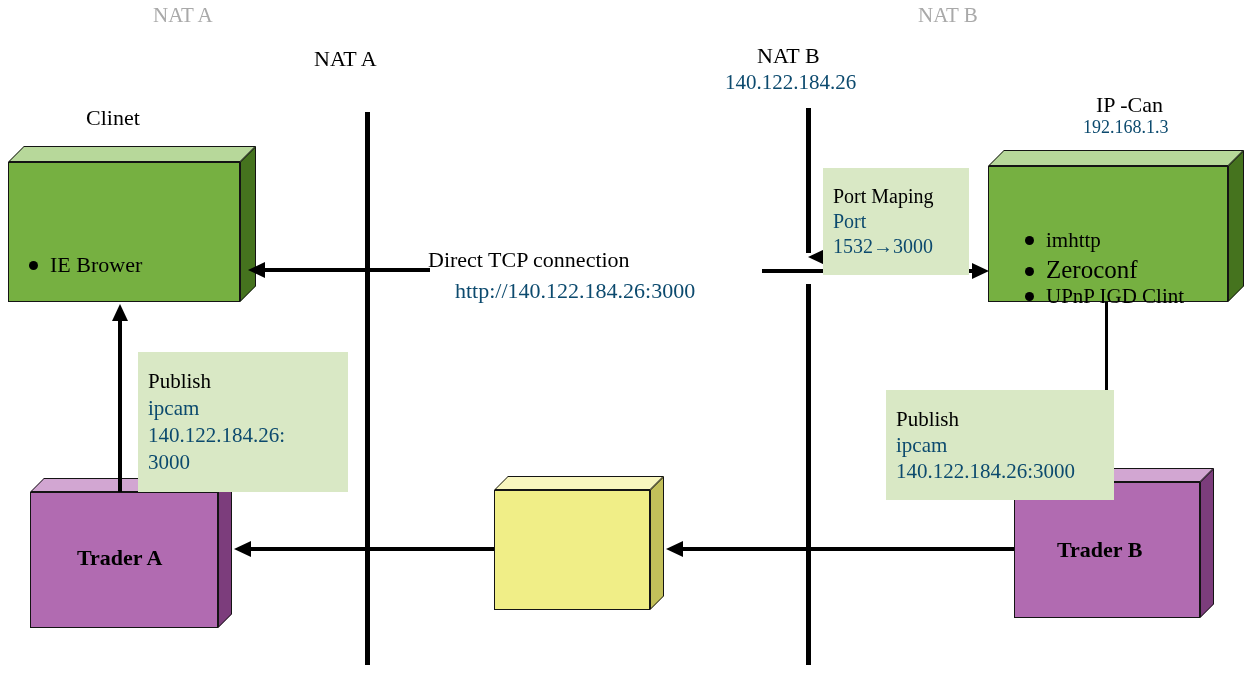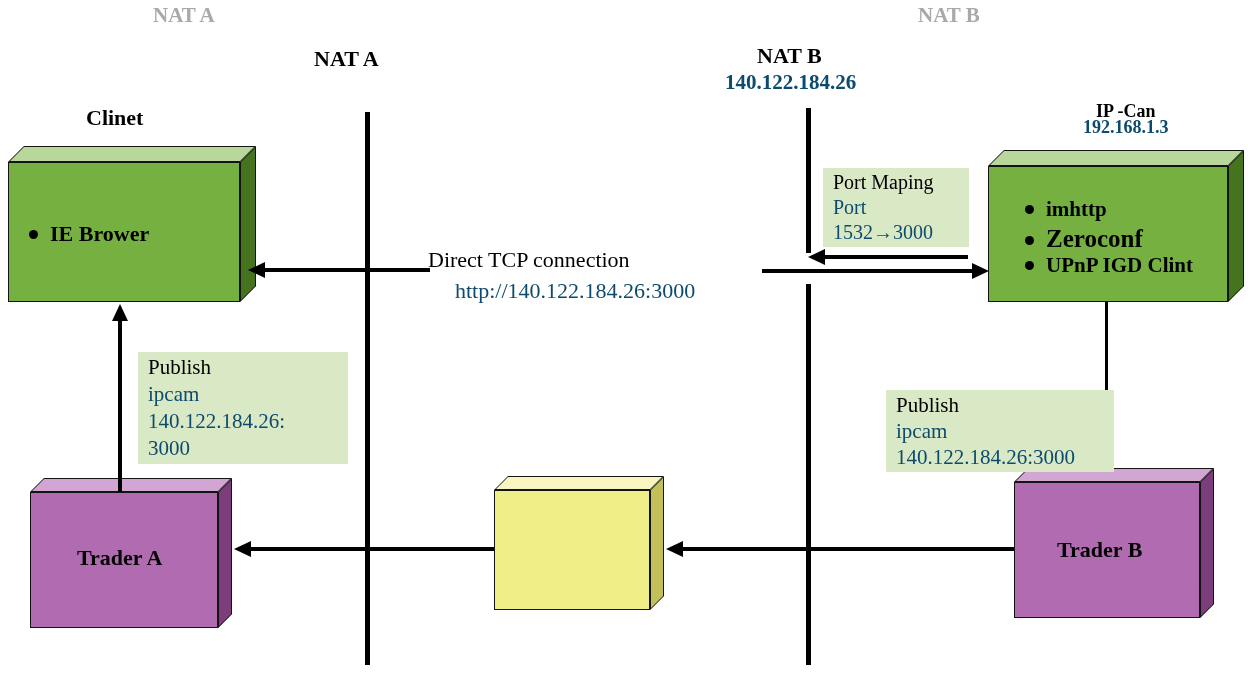--- a/index.html
+++ b/index.html
@@ -2,46 +2,46 @@
 <html><head>
 <meta charset="utf-8">
 <style>
   * { margin:0; padding:0; box-sizing:border-box; }
   html,body { background:#fff; }
   .canvas {
     position:relative; width:1248px; height:674px; background:#ffffff;
     font-family:"Liberation Serif", serif; overflow:hidden; color:#000;
   }
   .t { position:absolute; white-space:nowrap; }
-  .bold { font-weight:bold; }
+  .bold { font-weight:normal; }
   .red { color:#0c4a6e; }
   .gray { color:#a9a9a9; }
 
   .vline, .hline { position:absolute; background:#000; }
 
   .note {
-    position:absolute; background:#d9e8c5; padding:2px 10px;
+    position:absolute; background:#d9e8c5; padding:16px 10px;
     font-size:21px; line-height:26px; white-space:nowrap;
   }
   .note .nline { white-space:nowrap; }
 
   .ah { position:absolute; width:0; height:0; }
   .ah-left  { border-top:8px solid transparent; border-bottom:8px solid transparent; border-right:17px solid #000; }
   .ah-right { border-top:8px solid transparent; border-bottom:8px solid transparent; border-left:17px solid #000; }
   .ah-up    { border-left:8px solid transparent; border-right:8px solid transparent; border-bottom:17px solid #000; }
 
   .box3d { position:absolute; width:calc(var(--w) + var(--d)); height:calc(var(--h) + var(--d)); }
   .face { position:absolute; border:1.5px solid #141414; }
   .f-front { left:0; top:var(--d); width:var(--w); height:var(--h); background:var(--cf); }
   .f-top   { left:0; top:0; width:var(--w); height:var(--d); background:var(--ct);
              transform:skewX(-45deg); transform-origin:0 100%; }
   .f-right { left:var(--w); top:var(--d); width:var(--d); height:var(--h); background:var(--cr);
              transform:skewY(-45deg); transform-origin:0 0; }
 
-  .brow { position:absolute; font-weight:bold; white-space:nowrap; }
+  .brow { position:absolute; font-weight:normal; white-space:nowrap;margin-top:31px; }
   .dot { display:inline-block; width:9px; height:9px; border-radius:50%; background:#000;
          margin-right:12px; vertical-align:2px; }
   .boxlabel { position:absolute; font-weight:bold; white-space:nowrap;margin-left:12px; }
 </style>
 </head>
 <body>
 
 <div class="canvas">
 
   <div class="t gray bold" style="left:153px; top:3px; font-size:21px">NAT A</div>
@@ -49,21 +49,21 @@
 
   <div class="t bold" style="left:314px; top:46px; font-size:22px">NAT A</div>
   <div class="t bold" style="left:757px; top:43px; font-size:22px">NAT B</div>
   <div class="t bold red" style="left:725px; top:70px; font-size:21px">140.122.184.26</div>
 
   <div class="vline" style="left:365px; top:112px; width:5px; height:553px"></div>
   <div class="vline" style="left:806px; top:108px; width:5px; height:145px"></div>
   <div class="vline" style="left:806px; top:284px; width:5px; height:381px"></div>
 
   <div class="t bold" style="left:86px; top:105px; font-size:22px">Clinet</div>
-  <div class="t bold" style="left:1096px; top:101px; font-size:18px">IP -Can</div>
+  <div class="t bold" style="left:1096px; top:92px; font-size:22px">IP -Can</div>
   <div class="t bold red" style="left:1083px; top:117px; font-size:18px">192.168.1.3</div>
   <div class="t bold" style="left:503px; top:476px; font-size:22px">SIP Server</div>
 
   <div class="vline" style="left:1105px; top:302px; width:3px; height:178px"></div>
 
   <div class="box3d" style="left:8px; top:146px; --w:232px; --h:140px; --d:16px; --cf:#76b041; --ct:#b7d89a; --cr:#45731e">
     <div class="face f-top"></div>
     <div class="face f-right"></div>
     <div class="face f-front">
       <div class="brow" style="left:20px; top:58px; font-size:22px">

